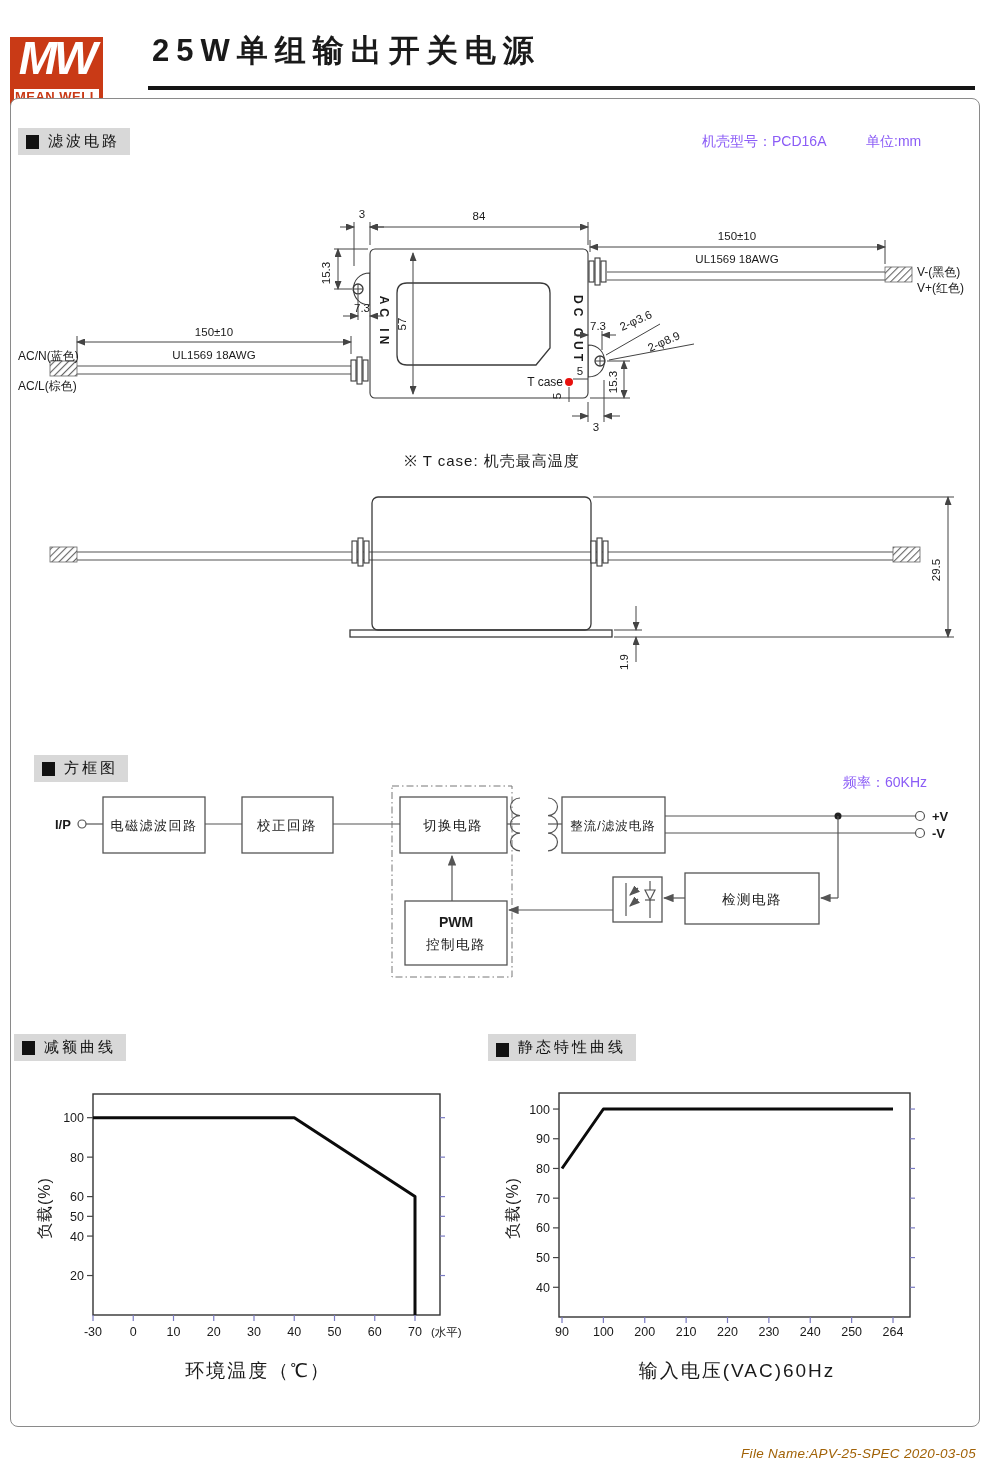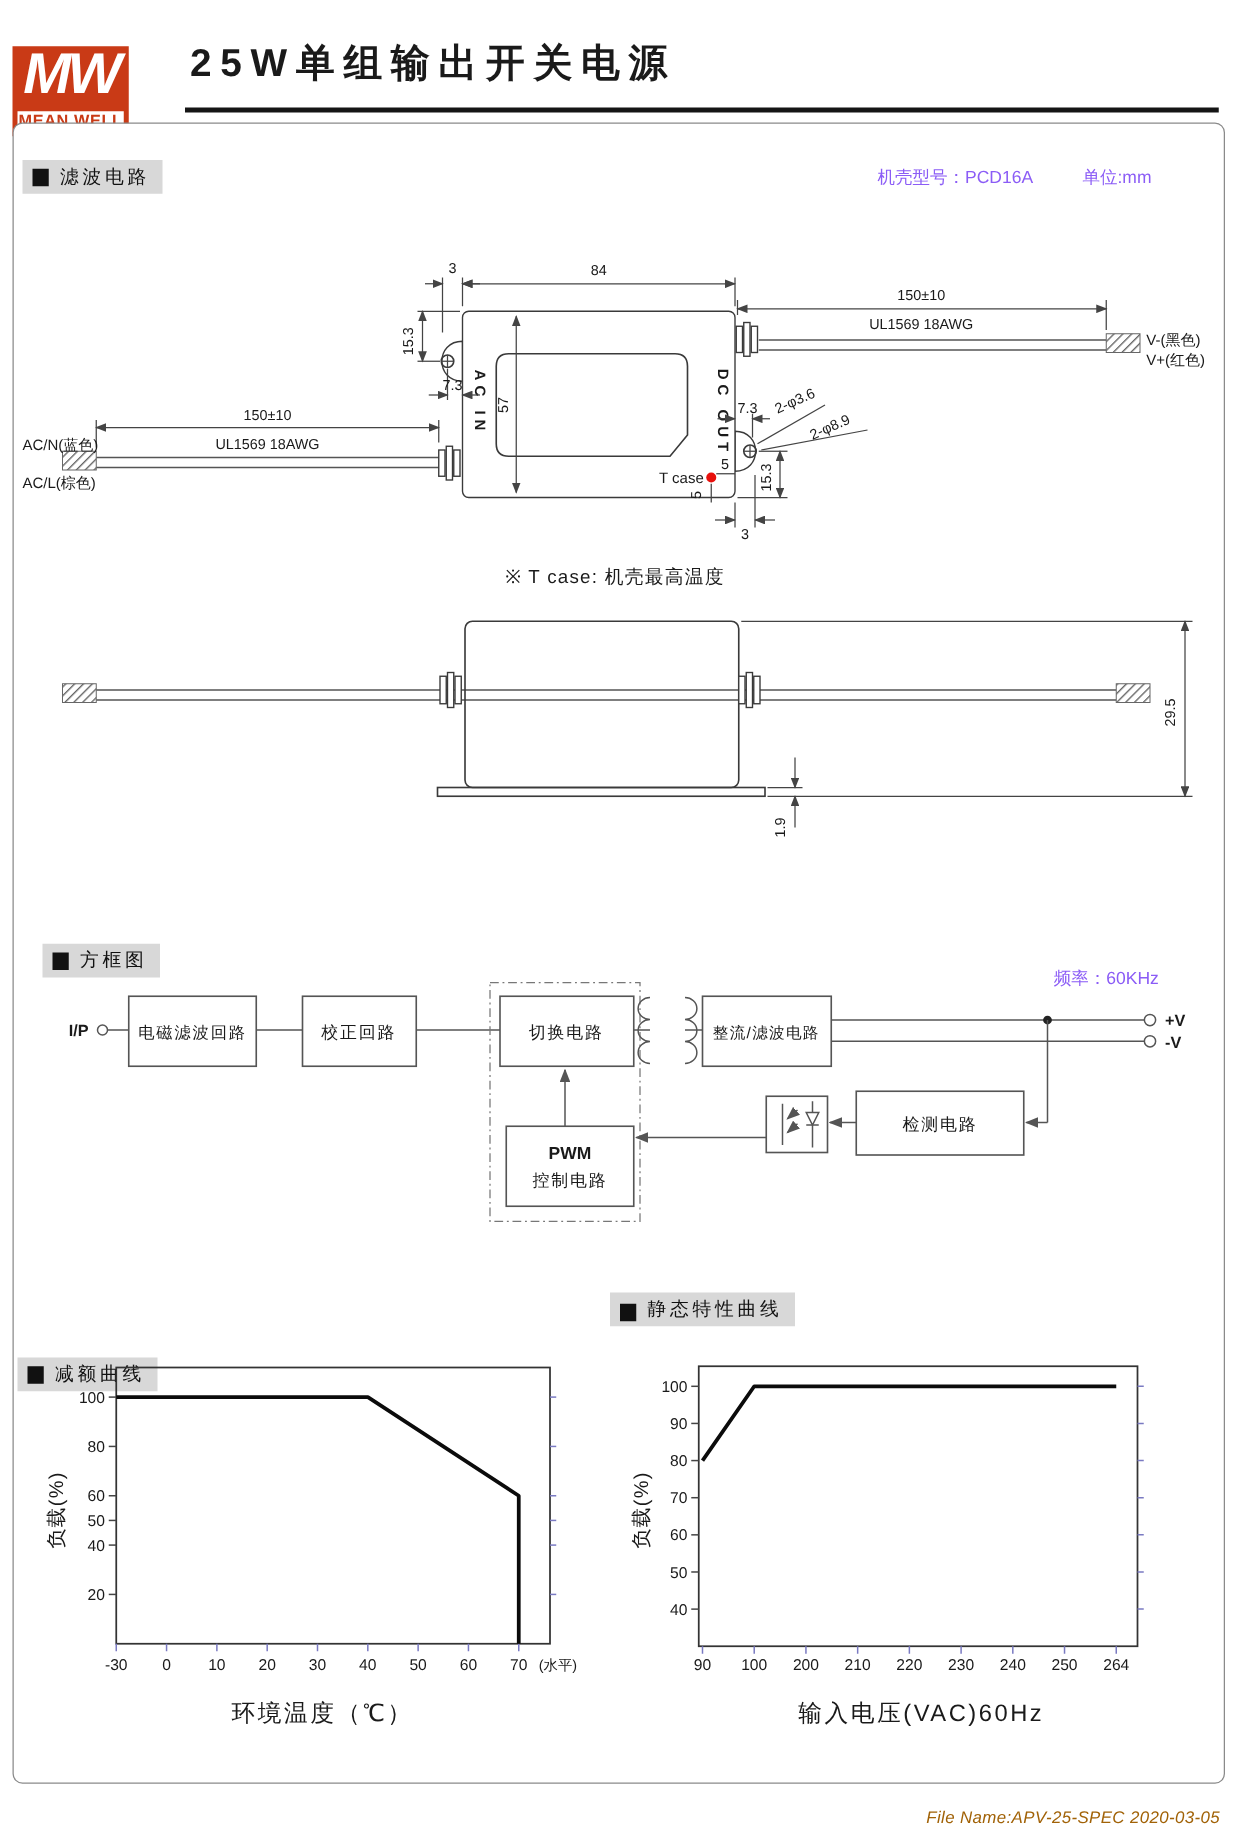--- a/index.html
+++ b/index.html
@@ -266,21 +266,21 @@
 
     <line class="wire" x1="603" y1="185" x2="499" y2="185" marker-end="url(#bae)"></line>
 
     <rect class="blk" x="395" y="176" width="102" height="64"></rect>
     <text text-anchor="middle" x="446" y="202" style="font-size:14px;font-weight:bold;">PWM</text>
     <text class="cjk" text-anchor="middle" x="446" y="224">控制电路</text>
 
     <line class="wire" x1="442" y1="176" x2="442" y2="131" marker-end="url(#bae)"></line>
   </svg>
 
-  <div class="section-header" style="left:14px;top:1086px;">
+  <div class="section-header" style="left:14px;top:1034px;">
     <span class="sq"></span>
     <span>减额曲线</span>
   </div>
   <div class="section-header" style="left:488px;top:1034px;align-items:flex-end;">
     <span class="sq"></span>
     <span>静态特性曲线</span>
   </div>
 
   <svg id="chart1" style="left:10px;top:1080px;" width="480" height="320" viewBox="0 0 480 320">
       <rect x="83" y="14" width="347" height="221" fill="none" stroke="#333" stroke-width="1.4"></rect>

